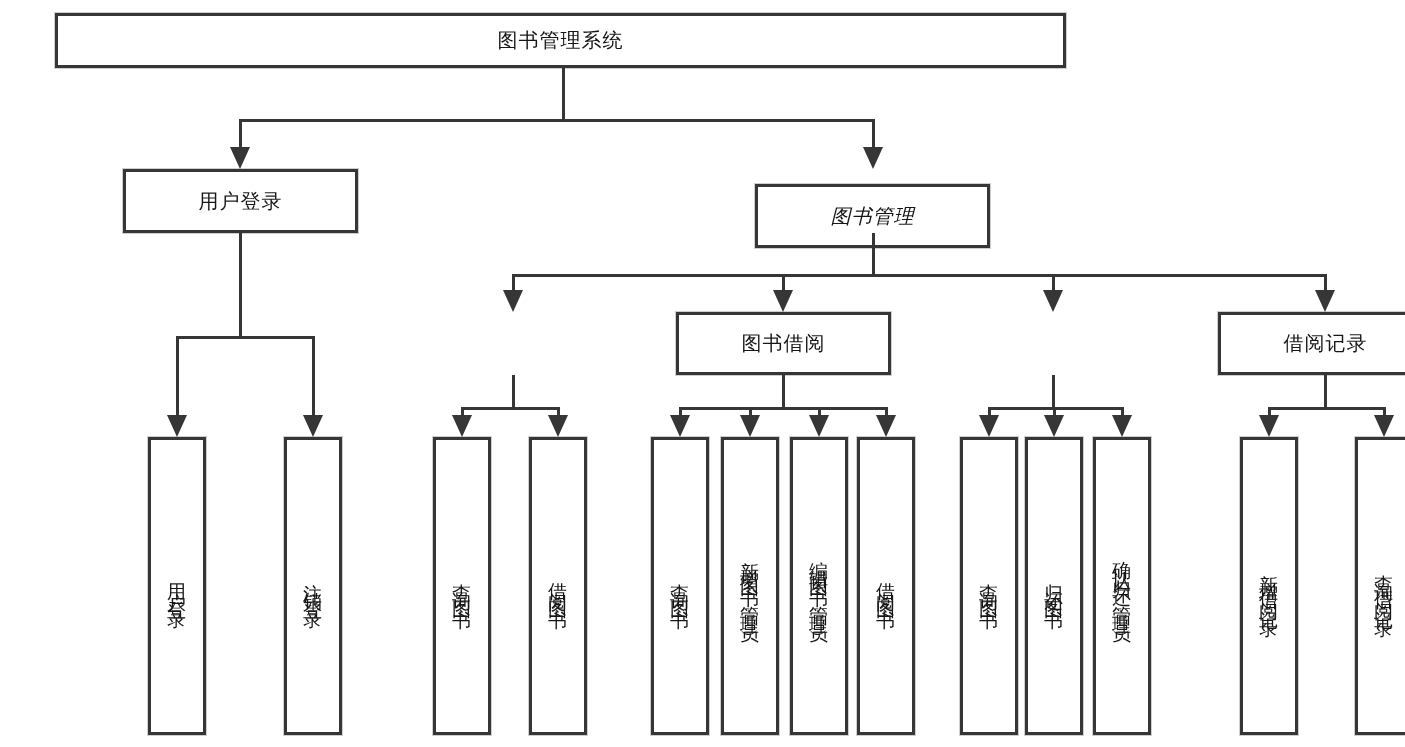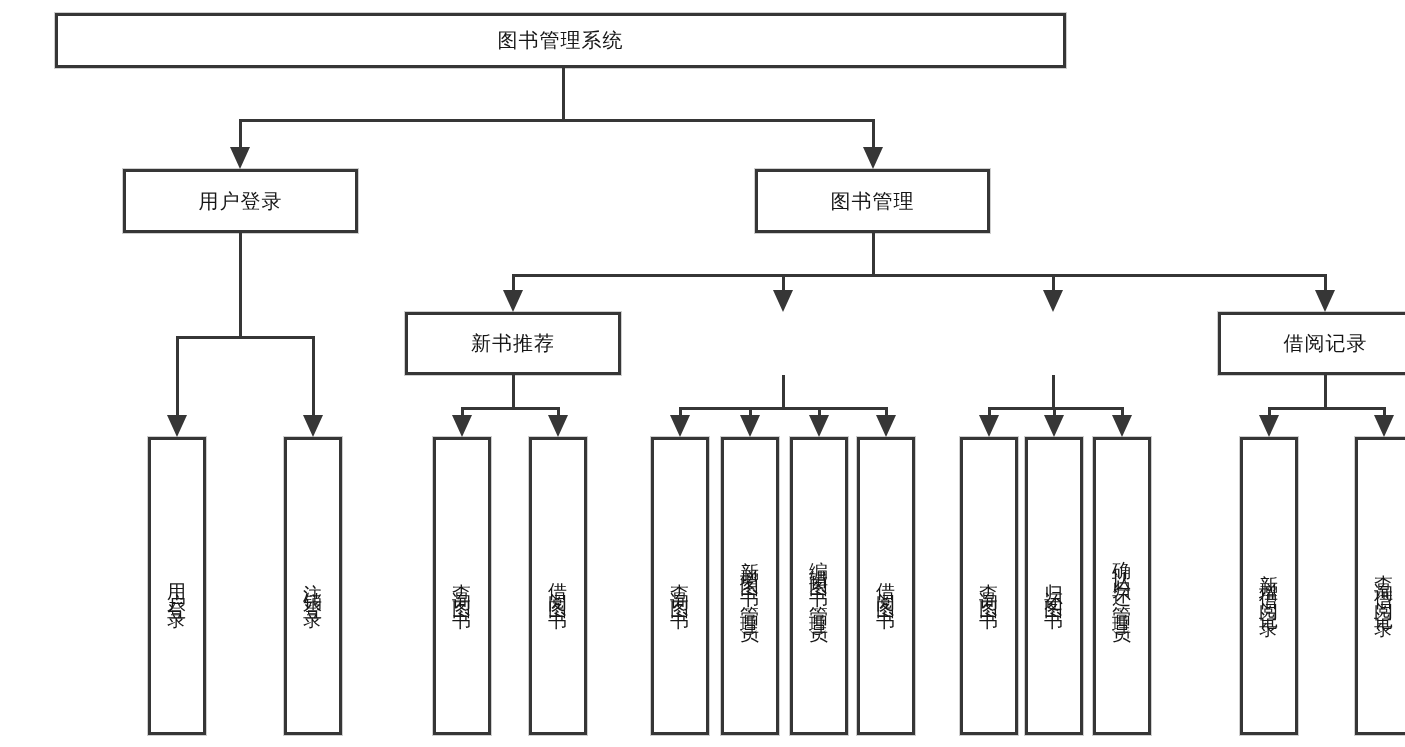--- a/index.html
+++ b/index.html
@@ -58,26 +58,26 @@
 
 <div class="canvas" id="canvas">
 
   <div class="hbox" style="left:12px; top:13px; width:1011px; height:55px;">
     <span>图书管理系统</span>
   </div>
 
   <div class="hbox" style="left:80px; top:169px; width:235px; height:64px;">
     <span>用户登录</span>
   </div>
-  <div class="hbox" style="left:712px; top:169px; width:235px; height:64px;">
+  <div class="hbox" style="left:712px; top:184px; width:235px; height:64px;font-style:italic;">
     <span>图书管理</span>
   </div>
 
-  <div class="hbox" style="left:362px; top:312px; width:216px; height:63px;">
-    <span>新书推荐</span>
+  <div class="hbox" style="left:633px; top:312px; width:215px; height:63px;">
+    <span>图书借阅</span>
   </div>
   <div class="hbox" style="left:1175px; top:312px; width:215px; height:63px;">
     <span>借阅记录</span>
   </div>
 
   <div class="vbox" style="left:105px; top:437px; width:58px; height:298px;">
     <span>用户登录</span>
   </div>
   <div class="vbox" style="left:241px; top:437px; width:58px; height:298px;">
     <span>注销登录</span>

